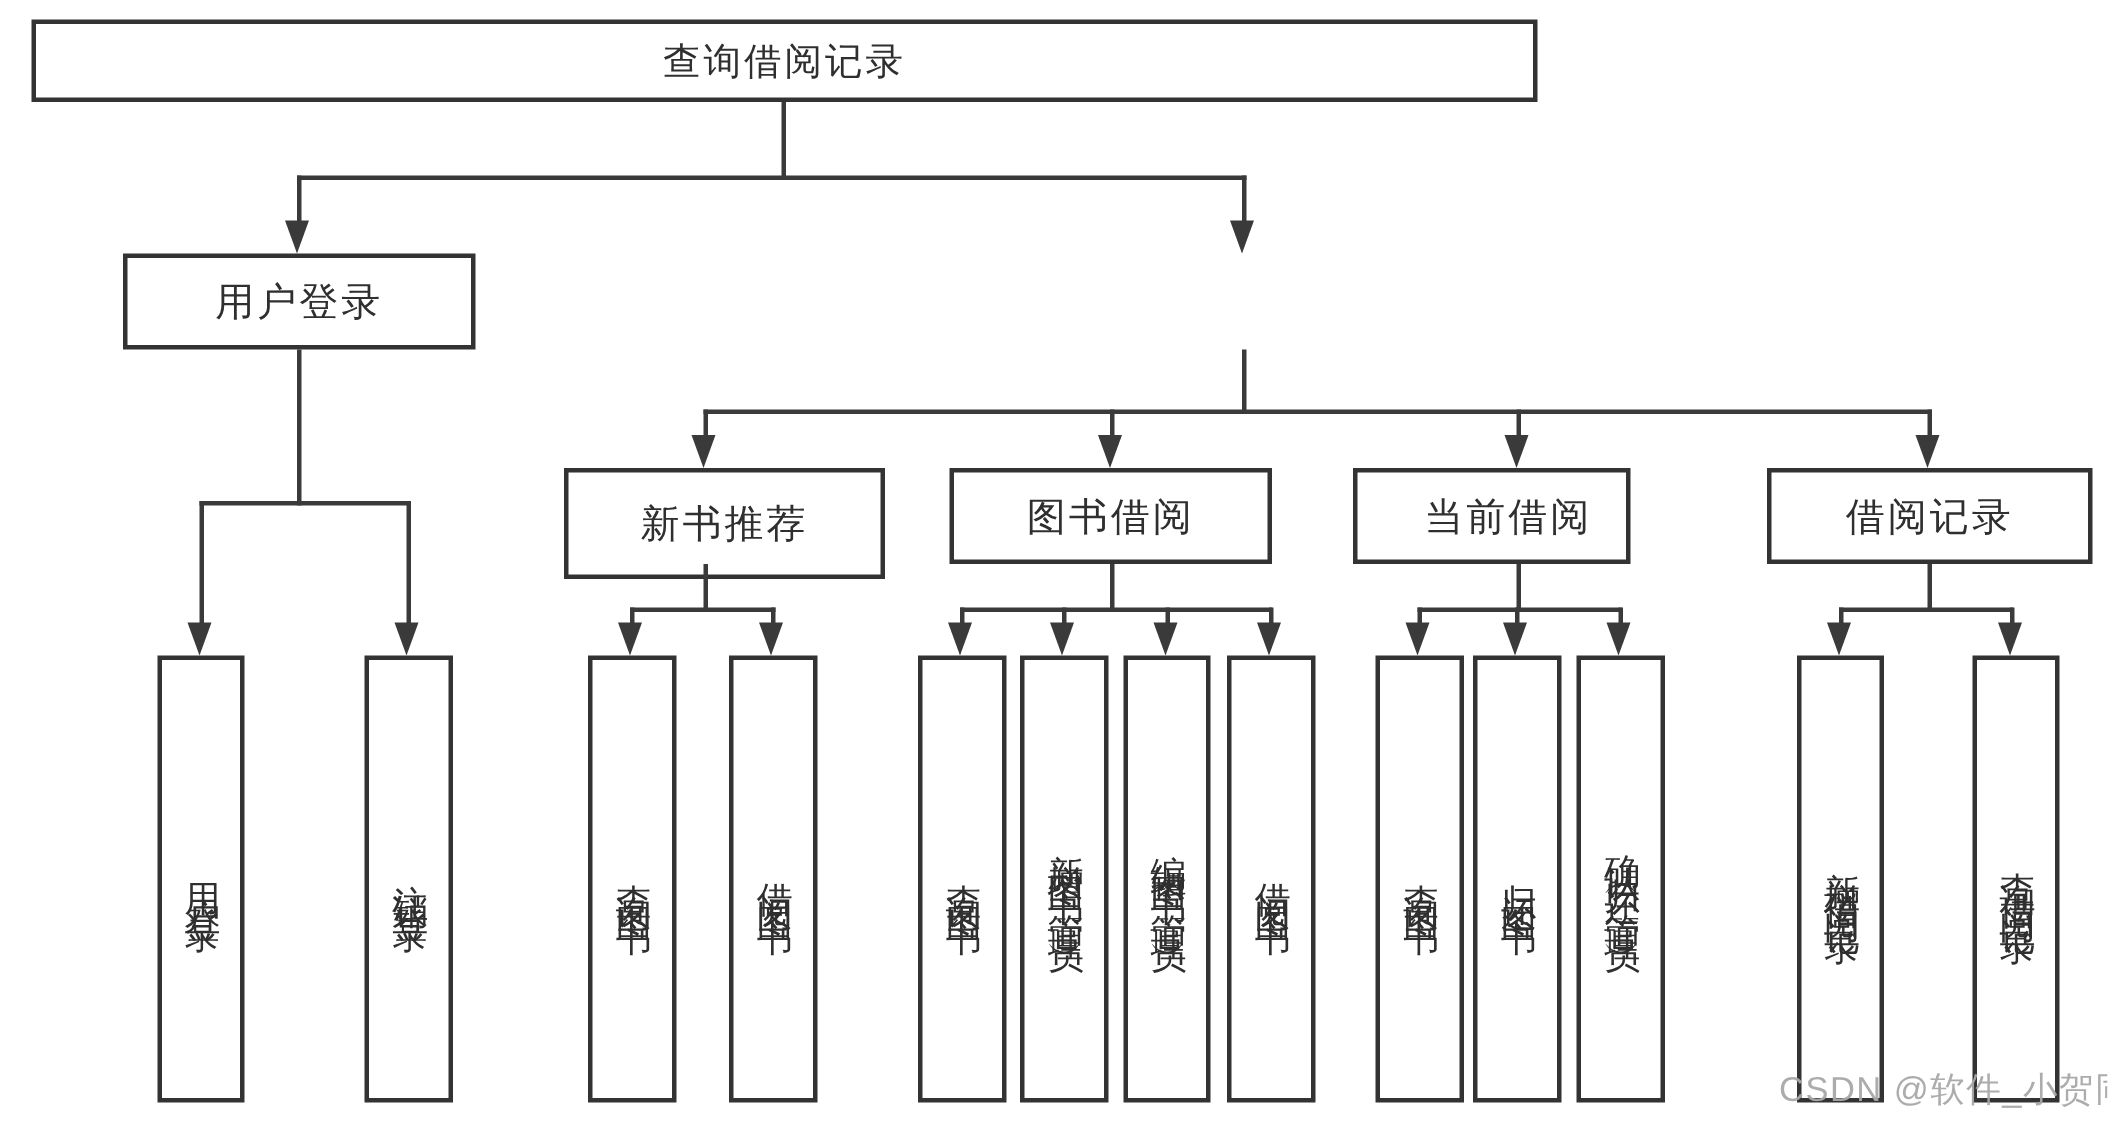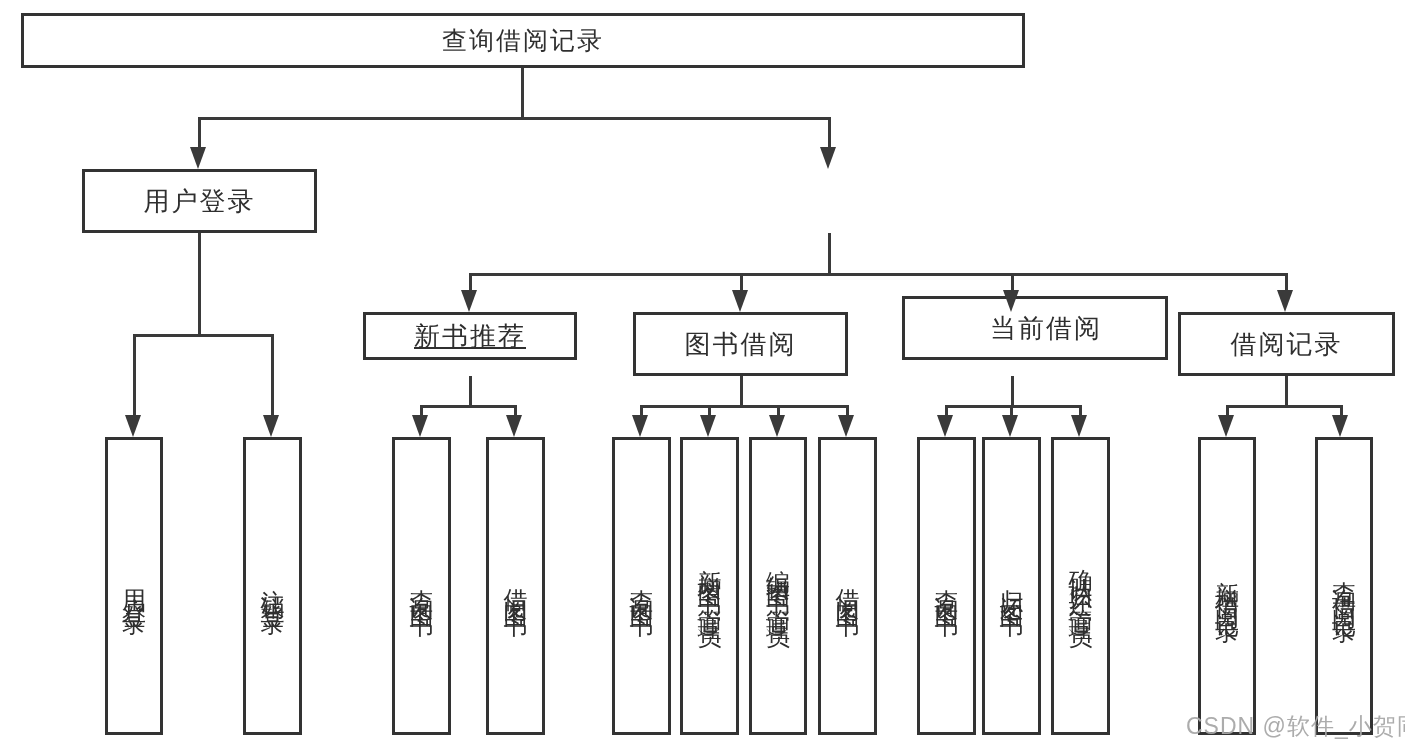--- a/index.html
+++ b/index.html
@@ -77,27 +77,27 @@
 <div class="canvas">
 
   <div class="node root" style="left:21px; top:13px; width:1004px; height:55px;">
     <span class="hlabel">查询借阅记录</span>
   </div>
 
   <div class="node" style="left:82px; top:169px; width:235px; height:64px;">
     <span class="hlabel">用户登录</span>
   </div>
 
-  <div class="node" style="left:363px; top:312px; width:214px; height:48px;text-decoration:underline;">
+  <div class="node" style="left:376px; top:312px; width:214px; height:74px;">
     <span class="hlabel">新书推荐</span>
   </div>
   <div class="node" style="left:633px; top:312px; width:215px; height:64px;">
     <span class="hlabel">图书借阅</span>
   </div>
-  <div class="node" style="left:902px; top:296px; width:266px; height:64px;padding-left:22px;">
+  <div class="node" style="left:902px; top:312px; width:185px; height:64px;padding-left:22px;">
     <span class="hlabel">当前借阅</span>
   </div>
   <div class="node" style="left:1178px; top:312px; width:217px; height:64px;">
     <span class="hlabel">借阅记录</span>
   </div>
 
   <div class="node leaf" style="left:105px; top:437px; width:58px; height:298px;">
     <span class="vlabel">用户登录</span>
   </div>
   <div class="node leaf" style="left:243px; top:437px; width:59px; height:298px;">

